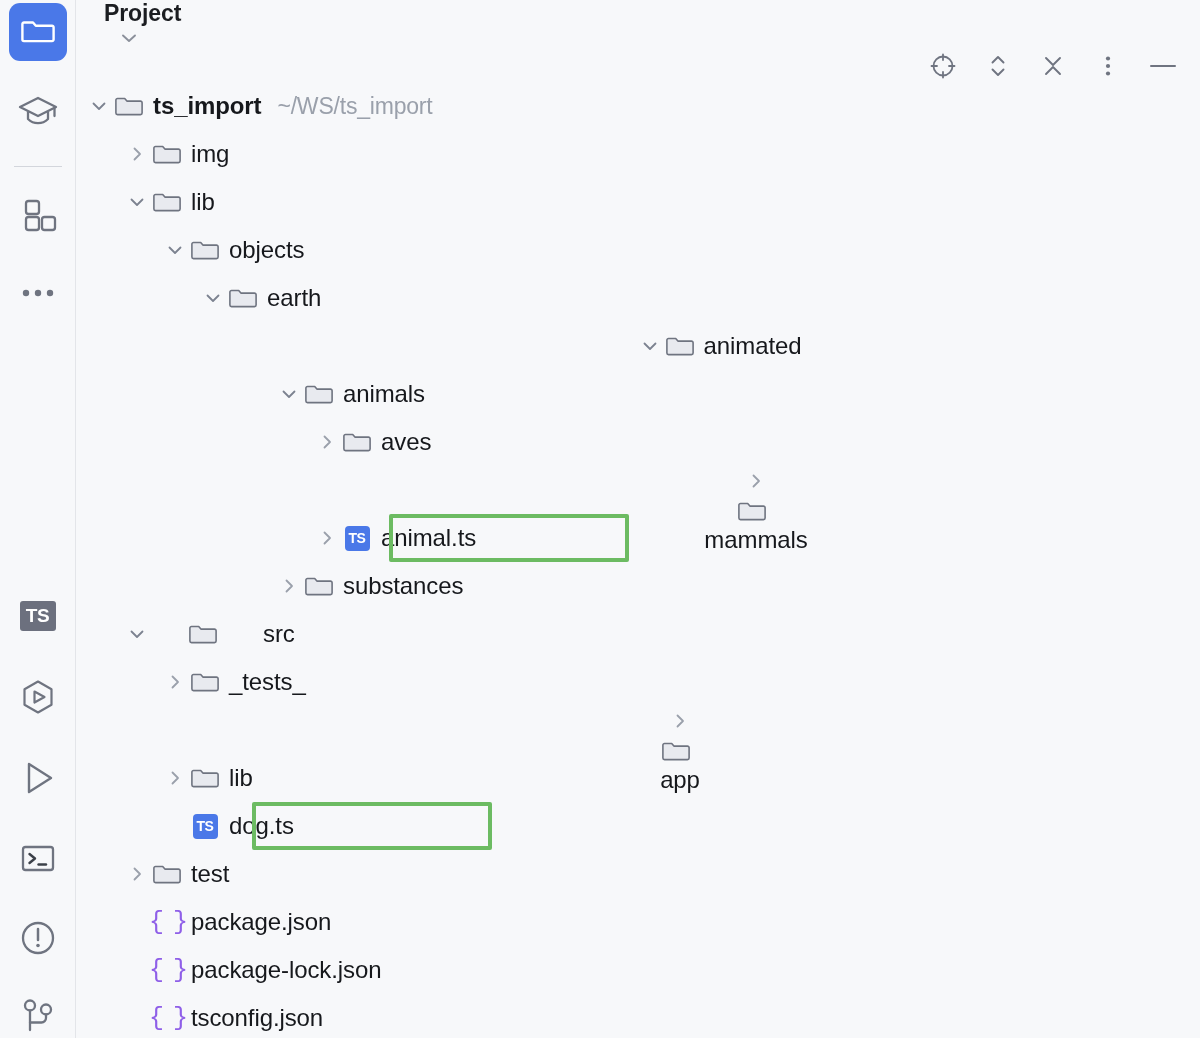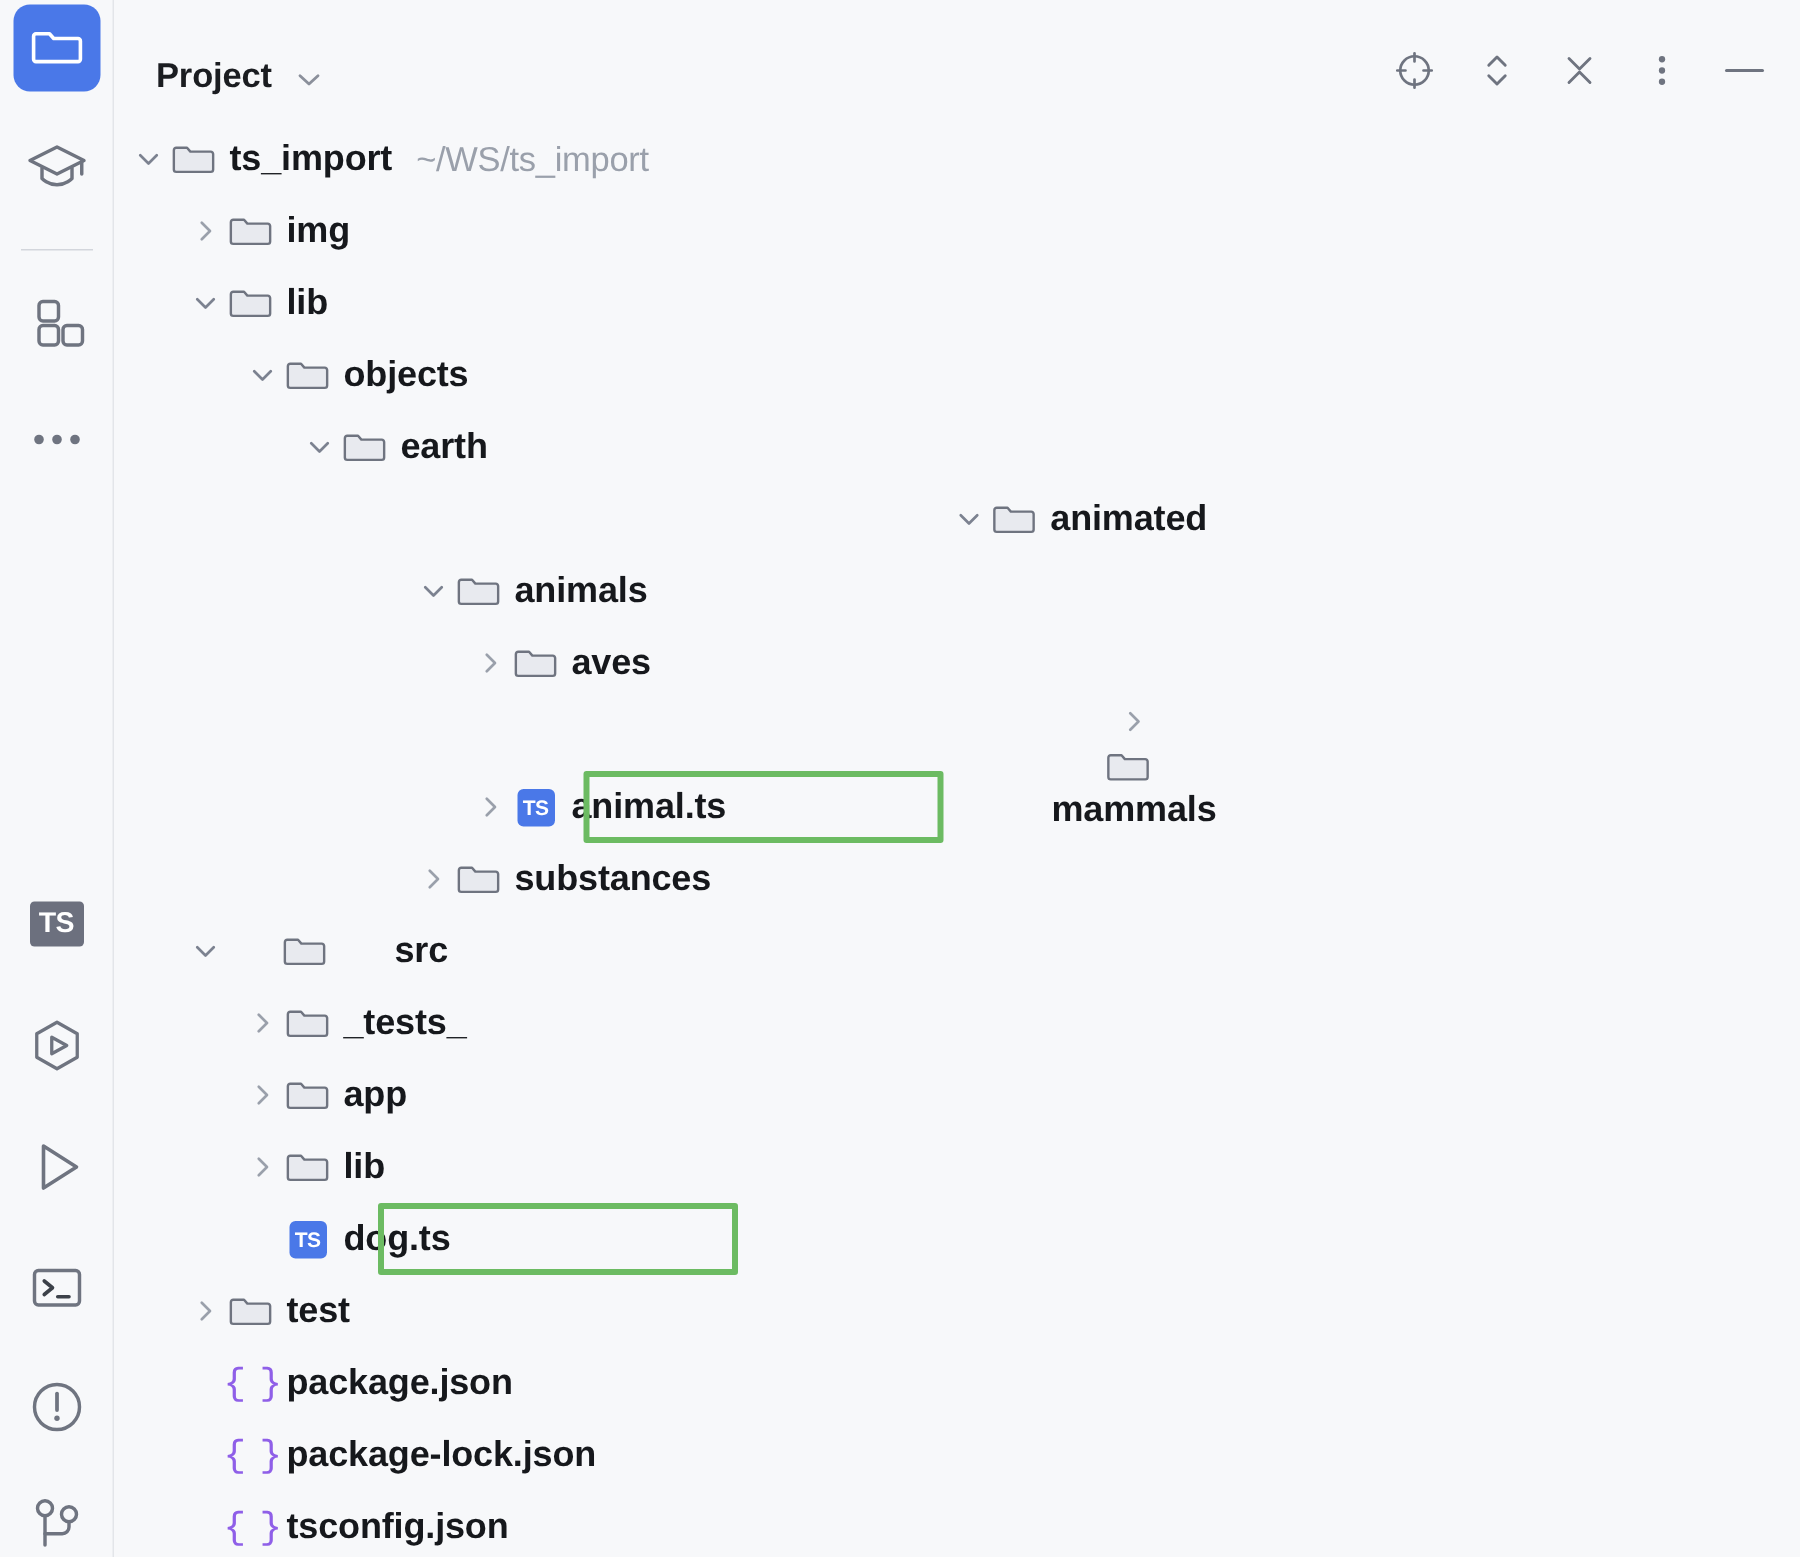--- a/index.html
+++ b/index.html
@@ -74,23 +74,24 @@
   .tool-window {
     flex: 1;
     position: relative;
     background: #f7f8fa;
     height: 1038px;
     overflow: hidden;
   }
   .tw-header {
     height: 64px;
     display: flex;
-    align-items: flex-end;
+    align-items: flex-start;
     padding: 0 20px 0 28px;
     box-sizing: border-box;
+    flex-direction: column;
   }
   .tw-title {
     font-size: 23px;
     font-weight: bold;
     color: #1b1d21;
     letter-spacing: -0.1px;
   }
   .tw-title-chevron {
     margin-left: 14px;
     display: flex;
@@ -138,21 +139,20 @@
     display: flex;
     align-items: center;
     justify-content: center;
     flex: 0 0 30px;
     margin-right: 9px;
   }
   .node-label {
     font-size: 24px;
     color: #16181c;
     letter-spacing: -0.1px;
-    font-weight: bold;
   }
   .node-label.bold { font-weight: bold; }
   .node-subpath {
     font-size: 23px;
     color: #9aa0ab;
     margin-left: 16px;
     letter-spacing: -0.2px;
   }
   .ts-file-badge {
     width: 25px;
@@ -489,21 +489,21 @@
         <path d="M7.5 4.5 L13 10 L7.5 15.5" fill="none" stroke="#9aa0ab" stroke-width="1.8" stroke-linecap="round" stroke-linejoin="round"></path>
             </svg>
           </span>
           <span class="node-icon">
             <svg width="30" height="30" viewBox="0 0 30 30" aria-hidden="true">
       <path d="M3.5 7.5 h7.2 l2.2 2.6 h13.6 a1.6 1.6 0 0 1 1.6 1.6 v10.3 a1.6 1.6 0 0 1 -1.6 1.6 h-23 a1.6 1.6 0 0 1 -1.6 -1.6 v-12.9 a1.6 1.6 0 0 1 1.6 -1.6 z" fill="#e8eaef" stroke="#6f7480" stroke-width="1.6" stroke-linejoin="round"></path>
     </svg>
           </span>
           <span class="node-label">_tests_</span>
         </div>
-        <div class="tree-row" style="padding-left: 84px;">
+        <div class="tree-row" style="padding-left: 84px; flex-direction: column;">
           <span class="twisty">
             <svg width="20" height="20" viewBox="0 0 20 20" aria-hidden="true">
         <path d="M7.5 4.5 L13 10 L7.5 15.5" fill="none" stroke="#9aa0ab" stroke-width="1.8" stroke-linecap="round" stroke-linejoin="round"></path>
             </svg>
           </span>
           <span class="node-icon">
             <svg width="30" height="30" viewBox="0 0 30 30" aria-hidden="true">
       <path d="M3.5 7.5 h7.2 l2.2 2.6 h13.6 a1.6 1.6 0 0 1 1.6 1.6 v10.3 a1.6 1.6 0 0 1 -1.6 1.6 h-23 a1.6 1.6 0 0 1 -1.6 -1.6 v-12.9 a1.6 1.6 0 0 1 1.6 -1.6 z" fill="#e8eaef" stroke="#6f7480" stroke-width="1.6" stroke-linejoin="round"></path>
     </svg>
           </span>

